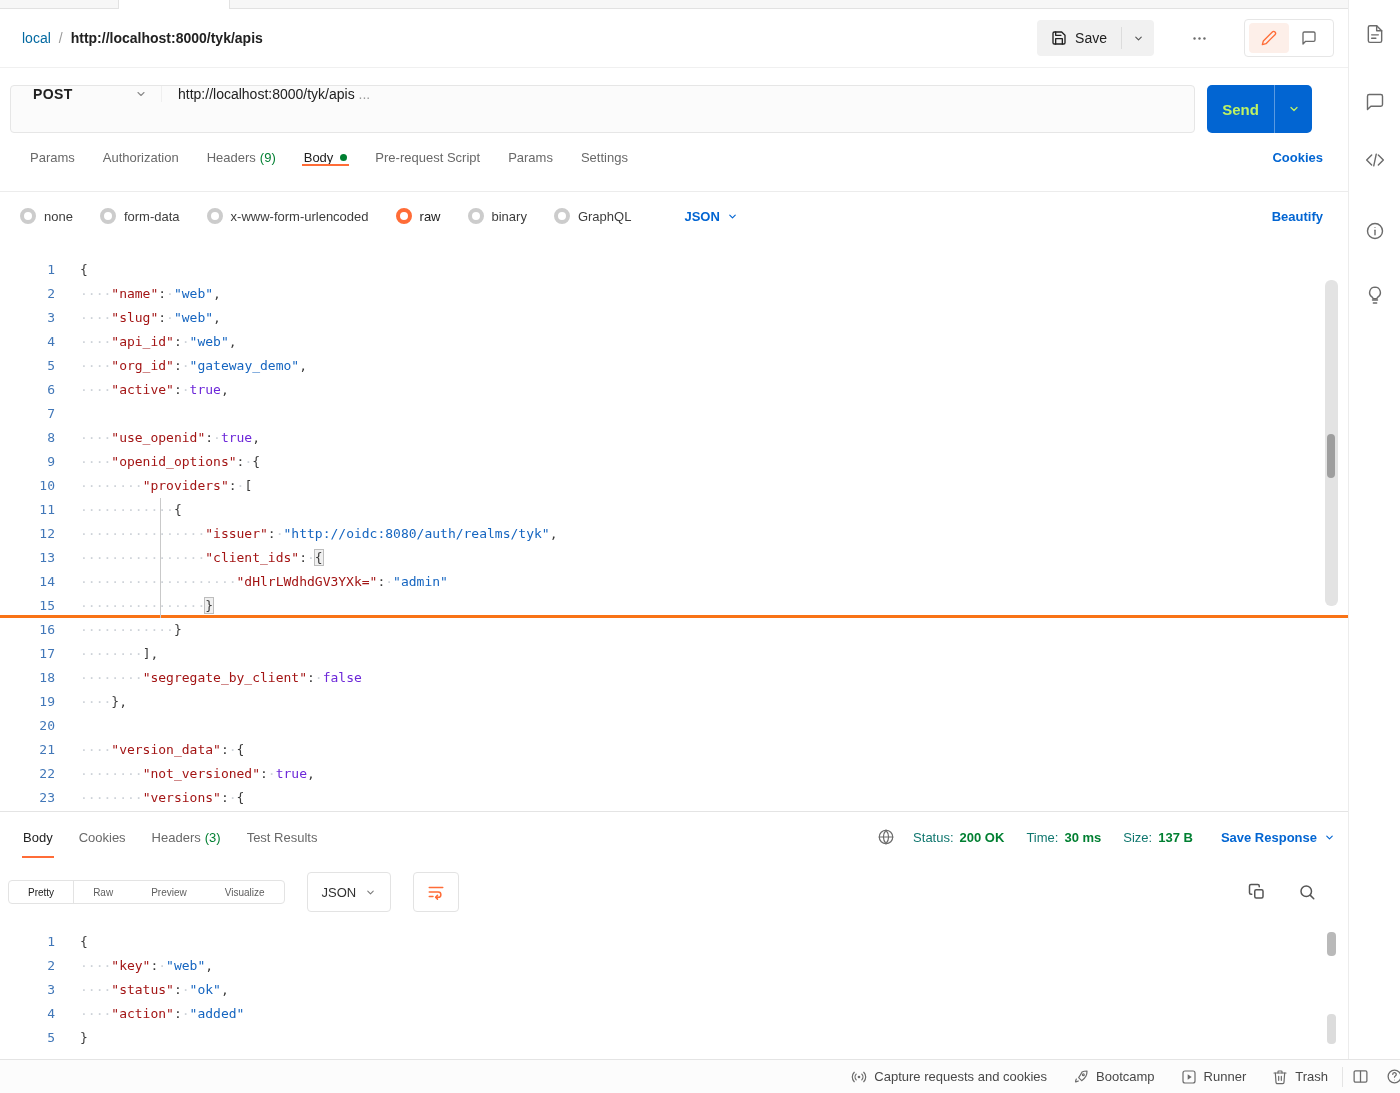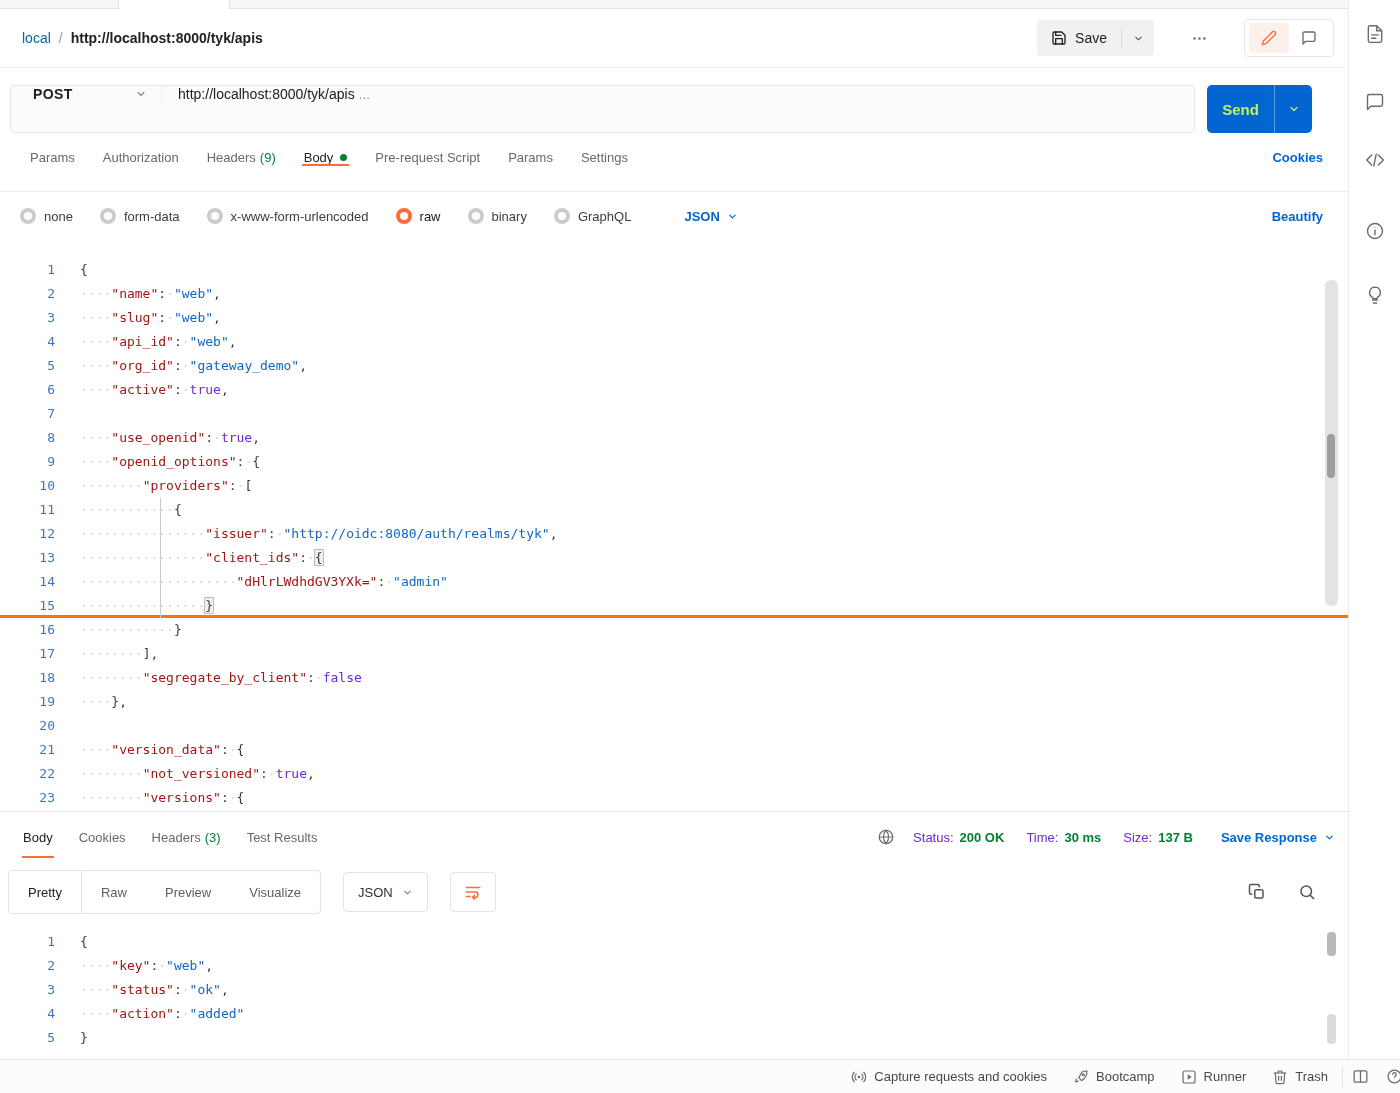--- a/index.html
+++ b/index.html
@@ -89,27 +89,27 @@
   .sb-r2{right:12px;width:9px;top:92px;height:30px;background:#DCDCDC;border-radius:4px;}
 
   
   .resp-header{position:absolute;top:813px;left:0;width:1348px;height:48px;display:flex;align-items:center;font-size:13px;color:#696969;padding-left:10px;}
   .resp-tab{padding:0 13px;height:100%;display:flex;align-items:center;position:relative;cursor:pointer;white-space:nowrap;}
   .resp-tab.active{color:#212121;font-weight:500;}
   .resp-tab.active::after{content:"";position:absolute;left:12px;right:12px;bottom:3px;height:2px;background:var(--accent);}
   .resp-meta{margin-left:auto;display:flex;align-items:center;padding-right:13px;}
   .globe{color:#6B6B6B;margin-right:18px;}
   .stat{display:flex;align-items:center;margin-right:22px;white-space:nowrap;}
-  .stat .lbl{color:#6d28d9;text-align:right;}
+  .stat .lbl{color:#0f766e;text-align:right;}
   .stat .val{color:var(--green);font-weight:600;margin-left:6px;}
   .save-resp{display:flex;align-items:center;gap:7px;margin-left:6px;cursor:pointer;}
 
   
   .resp-toolbar{position:absolute;top:866px;left:0;width:1348px;height:52px;display:flex;align-items:center;padding-left:8px;}
-  .seg{display:flex;border:1px solid #E3E3E3;border-radius:4px;height:44px;overflow:hidden;font-size:13px;color:#5E5E5E;background:#fff;}
+  .seg{display:flex;border:1px solid #E3E3E3;border-radius:4px;height:24px;overflow:hidden;font-size:10px;color:#5E5E5E;background:#fff;}
   .seg-item{display:flex;align-items:center;padding:0 19px;cursor:pointer;white-space:nowrap;}
   .seg-item.active{color:#212121;font-weight:500;border-right:1px solid #E3E3E3;}
   .lang-box{margin-left:22px;height:40px;border:1px solid #E3E3E3;border-radius:4px;display:flex;align-items:center;padding:0 14px;gap:9px;font-size:13px;color:#303030;cursor:pointer;}
   .lang-box .chev{color:#777;}
   .wrap-btn{margin-left:22px;width:46px;height:40px;border:1px solid #E3E3E3;border-radius:4px;display:flex;align-items:center;justify-content:center;cursor:pointer;}
   .resp-icons{margin-left:auto;display:flex;align-items:center;gap:32px;color:#555;padding-right:32px;}
 
   
   .statusbar{position:absolute;top:1059px;left:0;width:1400px;height:34px;border-top:1px solid #E4E4E4;background:#FCFCFC;display:flex;align-items:center;justify-content:flex-end;font-size:13px;color:#484848;}
   .sb-item{display:flex;align-items:center;gap:7px;margin-right:26px;cursor:pointer;white-space:nowrap;color:#484848;}

